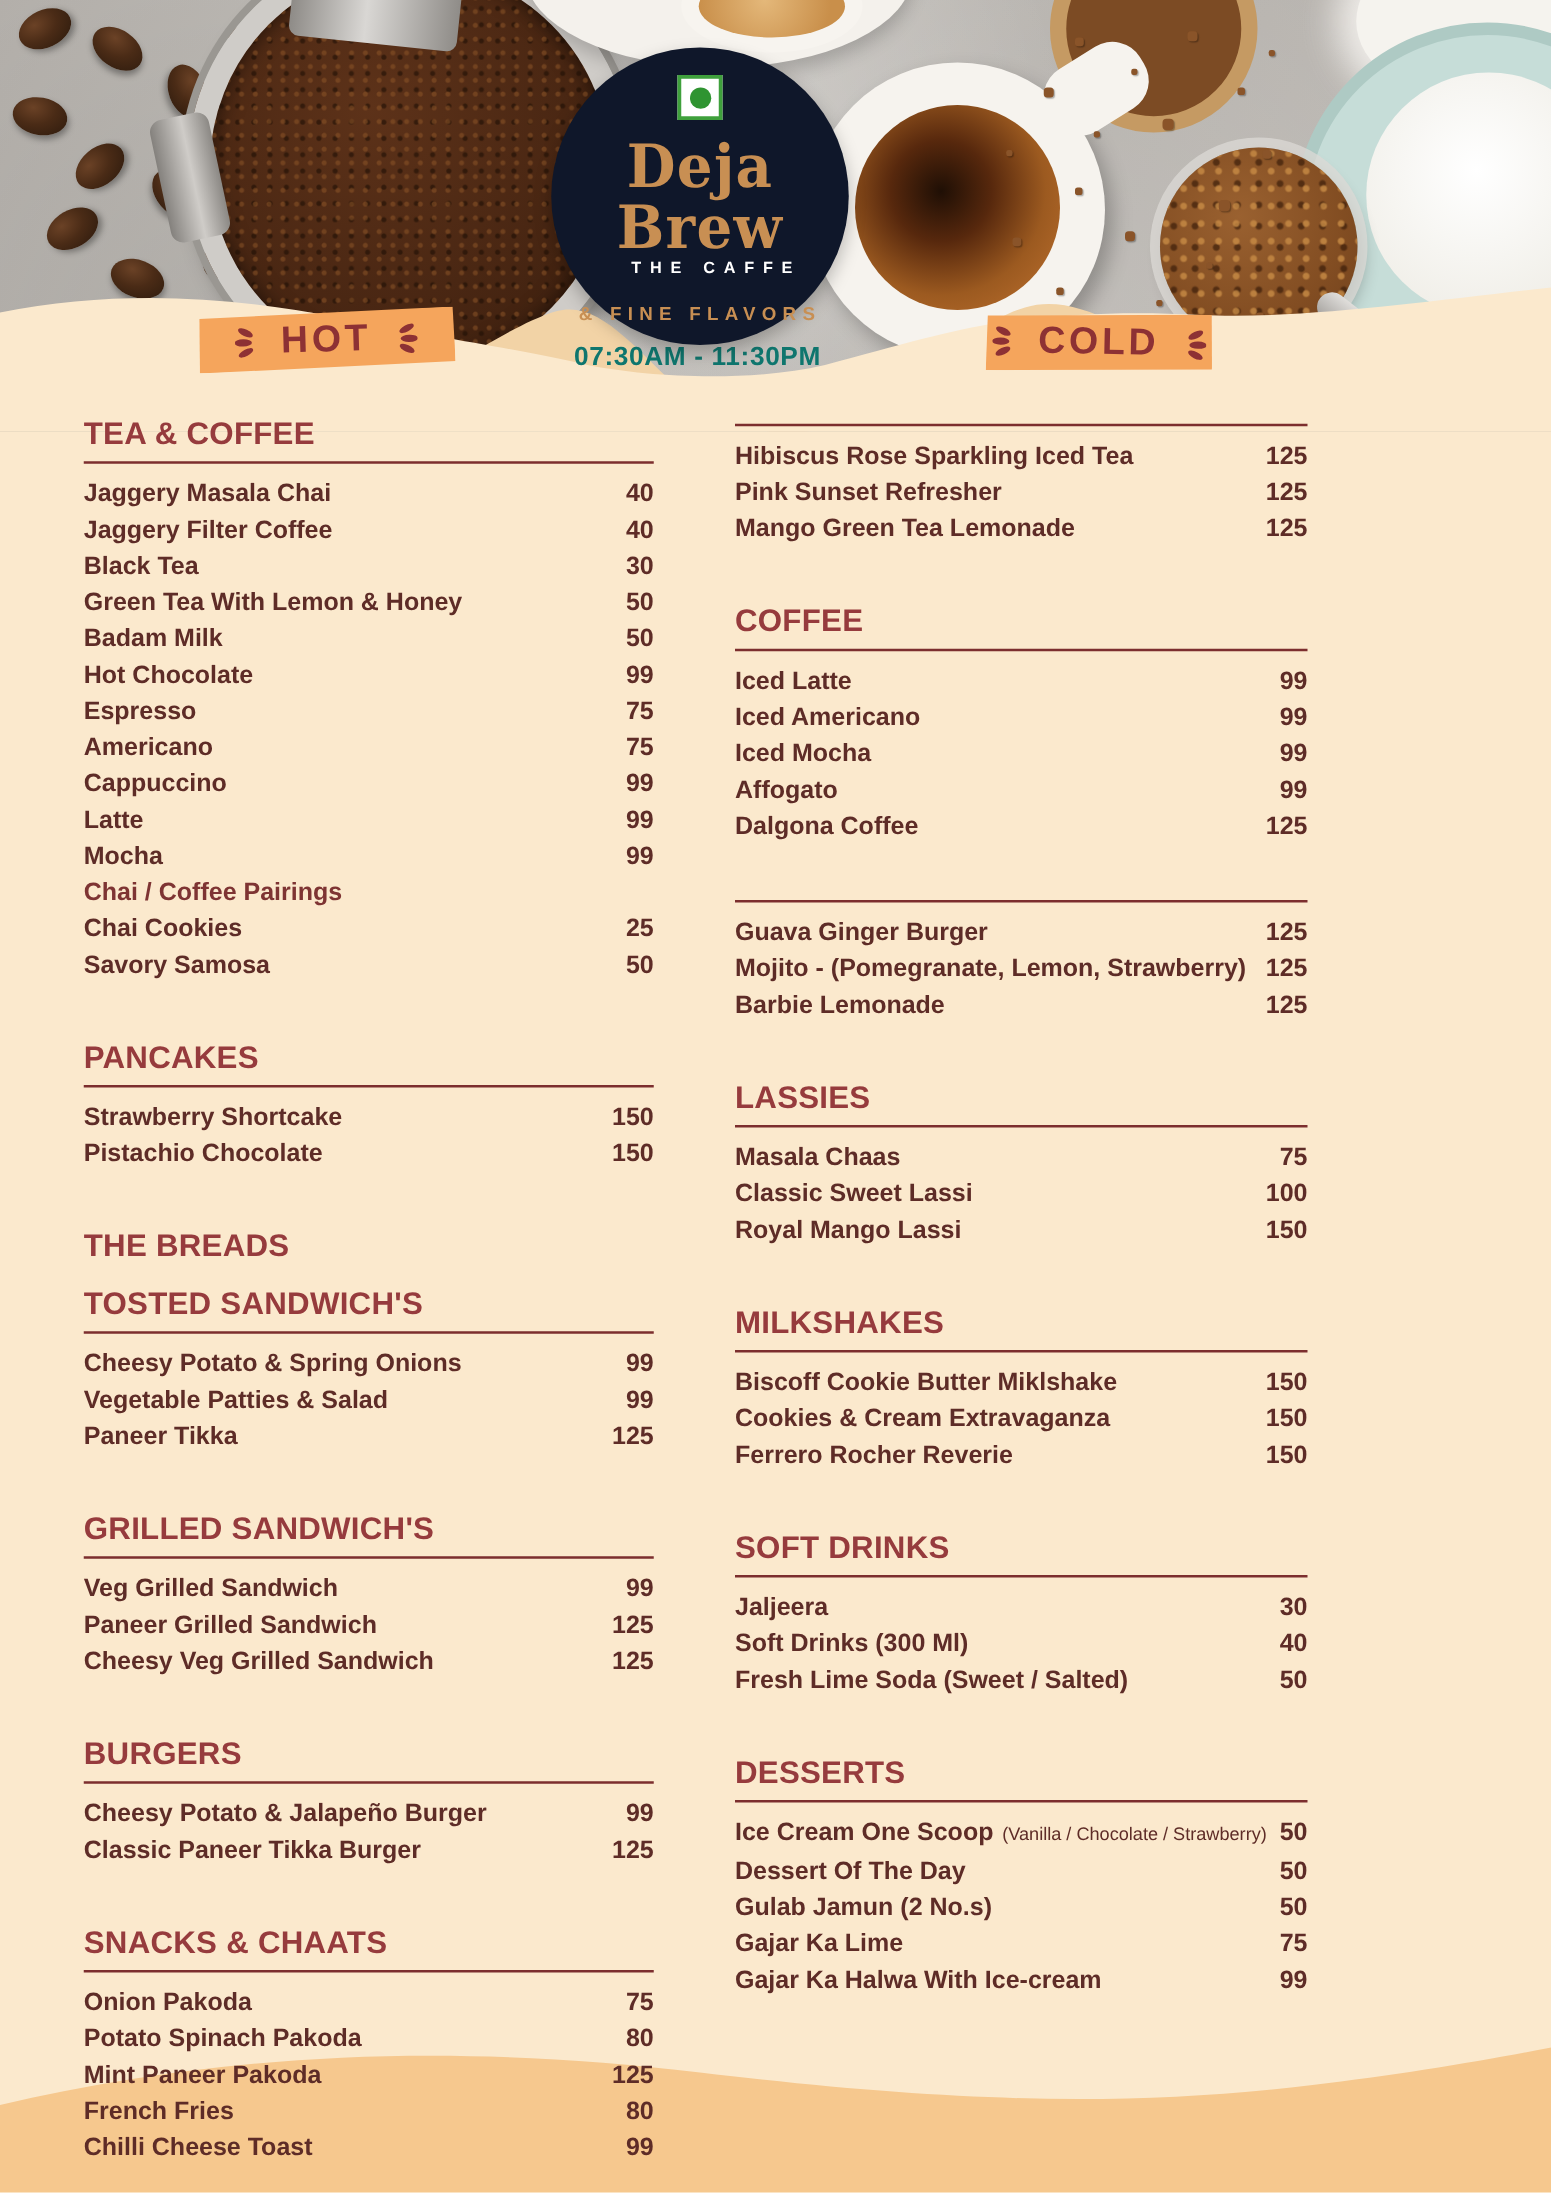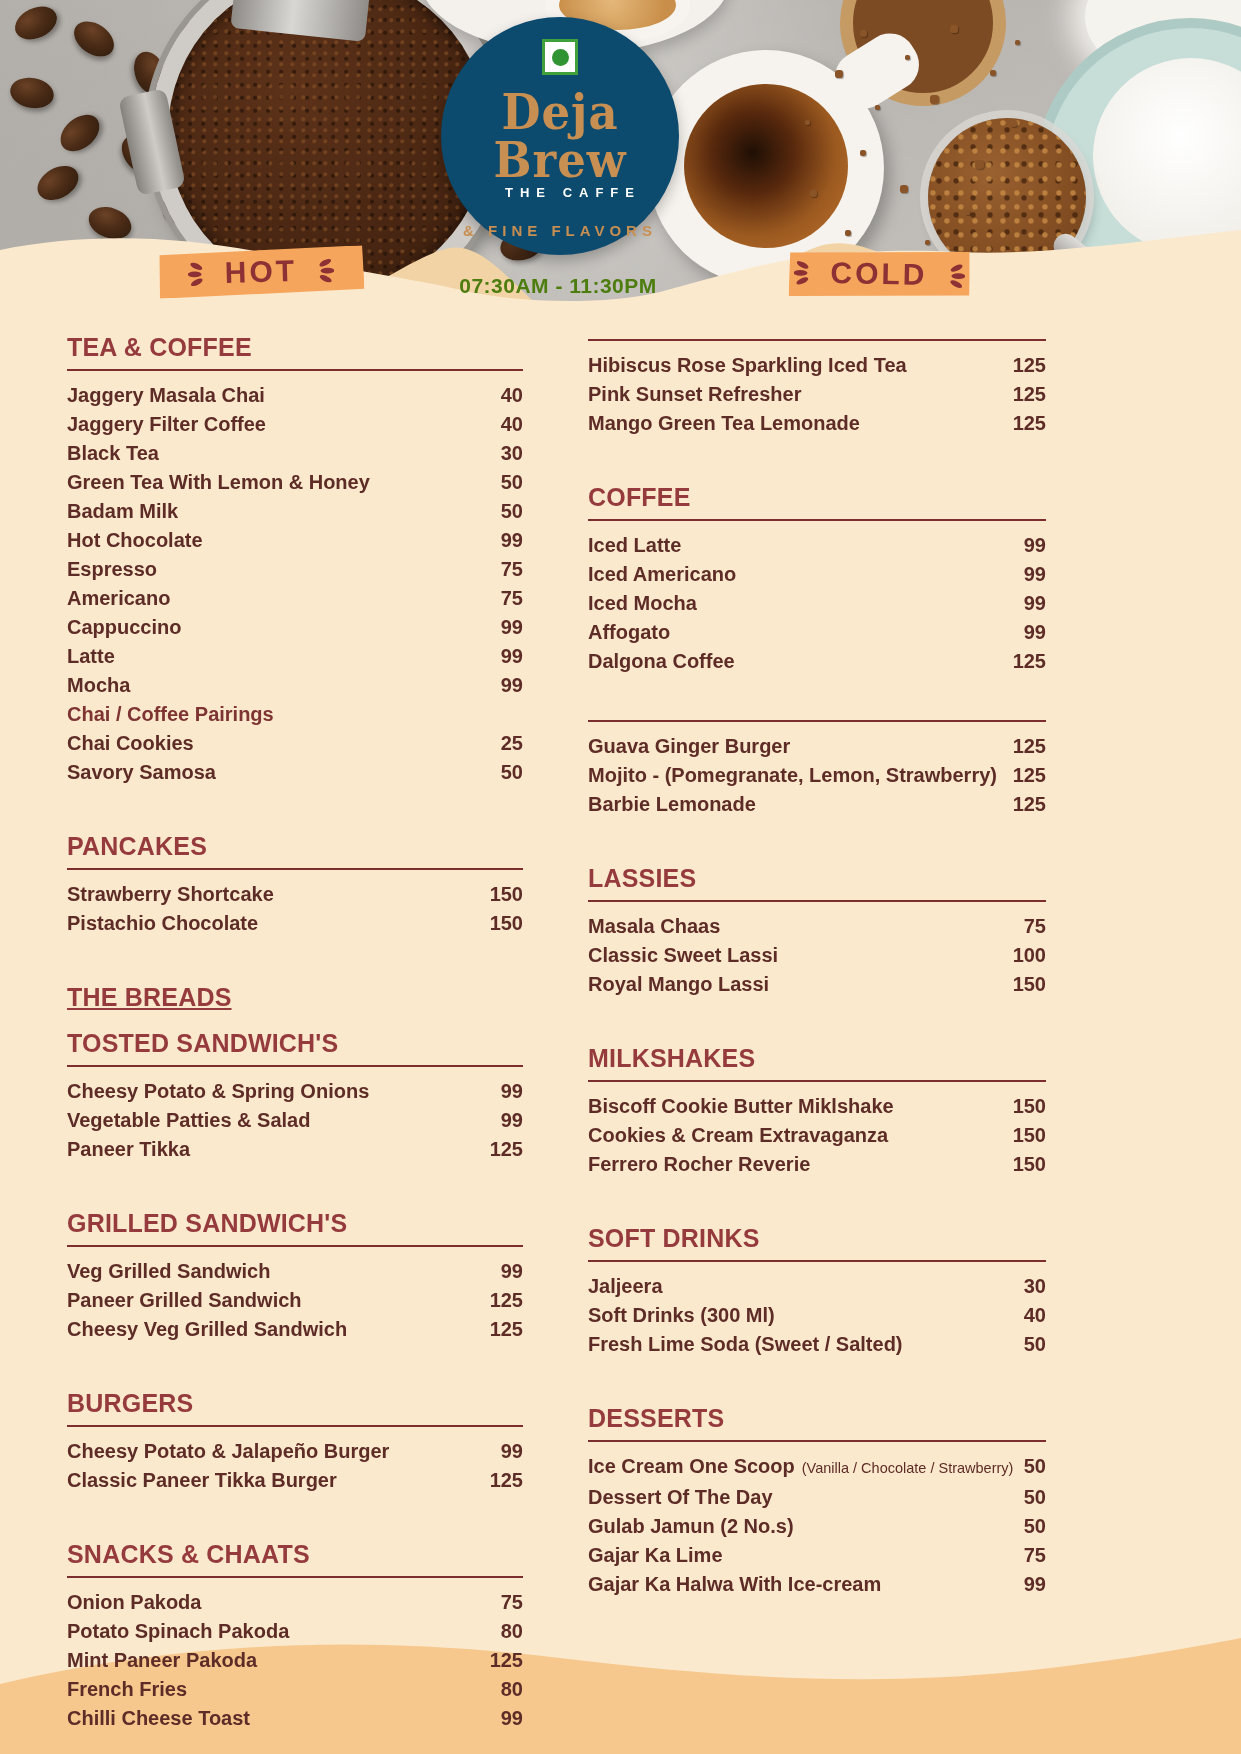--- a/index.html
+++ b/index.html
@@ -55,48 +55,48 @@
         background:#c6ddd8;border:10px solid #aecac4;}
   .sugar-bowl .sugar{position:absolute;left:48px;top:30px;width:196px;height:196px;border-radius:50%;
         background:radial-gradient(circle at 45% 40%,#ffffff,#efede6 80%);}
   .powder{position:absolute;left:1085px;top:-48px;width:190px;height:130px;border-radius:50%;
         background:#f5f3ee;box-shadow:0 0 28px 16px rgba(248,246,242,.85);}
 
   .wave-top{position:absolute;left:0;top:0;width:1241px;height:345px;z-index:2;}
   .wave-bottom{position:absolute;left:0;bottom:0;width:1241px;height:130px;z-index:1;}
 
   
-  .logo{position:absolute;left:441px;top:17px;width:238px;height:238px;border-radius:50%;
-        background:#0c4a6e;z-index:5;text-align:center;box-shadow:0 6px 14px rgba(0,0,0,.25);}
+  .logo{position:absolute;left:441px;top:38px;width:238px;height:238px;border-radius:50%;
+        background:#0f172a;z-index:5;text-align:center;box-shadow:0 6px 14px rgba(0,0,0,.25);}
   .veg-mark{width:30px;height:30px;border:3px solid #3FA03C;background:#fff;margin:22px auto 16px;
         display:flex;align-items:center;justify-content:center;}
   .veg-mark .dot{width:17px;height:17px;border-radius:50%;background:#2F9431;}
   .brand{font-family:"DejaVu Serif",serif;font-weight:700;font-size:45px;line-height:46px;
         color:#C88F53;transform:scaleY(1.06);letter-spacing:1px;}
   .brand-sub{font-size:13px;letter-spacing:7px;color:#ffffff;margin:2px 0 0 26px;font-weight:600;}
   .tagline{font-size:15px;letter-spacing:5px;color:#C88F53;margin-top:22px;font-weight:600;}
 
   
   .banner{position:absolute;height:48px;background:#F5A55C;z-index:5;display:flex;align-items:center;
         justify-content:center;gap:12px;color:#8D3134;font-weight:800;font-size:30px;letter-spacing:3px;
         clip-path:polygon(1% 9%,99.4% 0%,100% 91%,0.6% 100%);}
   .banner.hot{left:158px;top:248px;width:206px;transform:rotate(-1.6deg);}
   .banner.cold{left:788px;top:250px;width:182px;transform:rotate(1.2deg);}
   .spark{width:25px;height:27px;display:block;}
   .spark.flip{transform:scaleX(-1);}
   .hours{position:absolute;left:408px;top:274px;width:300px;text-align:center;z-index:4;
-        color:#4d7c0f;font-weight:800;font-size:21px;letter-spacing:.5px;}
+        color:#0f766e;font-weight:800;font-size:21px;letter-spacing:.5px;}
 
   
   .menu-column{position:absolute;top:332px;z-index:3;}
   .menu-column.left{left:67px;width:456px;}
   .menu-column.right{left:588px;width:458px;}
   .menu-section{margin-bottom:44px;}
   .section-title{margin:0;font-size:25px;font-weight:800;color:#963B3D;letter-spacing:.2px;line-height:30px;}
-  .section-title.supertitle{margin-bottom:16px;text-decoration:underline;}
+  .section-title.supertitle{margin-bottom:16px;}
   .section-rule{height:2px;background:#7C2E2E;margin:7px 0 10px 0;}
   .menu-item{display:flex;align-items:baseline;line-height:29px;font-size:20px;color:#5E2C27;font-weight:500;}
   .menu-item .item-name{white-space:nowrap;font-weight:bold;}
   .menu-item .item-note{margin-left:7px;font-size:14.5px;white-space:nowrap;}
   .menu-item .spacer{flex:1;}
   .menu-item .item-price{font-weight:700;}
   .menu-item.subheading .item-name{font-weight:700;color:#7E3433;}
 </style>
 </head>
 <body>

